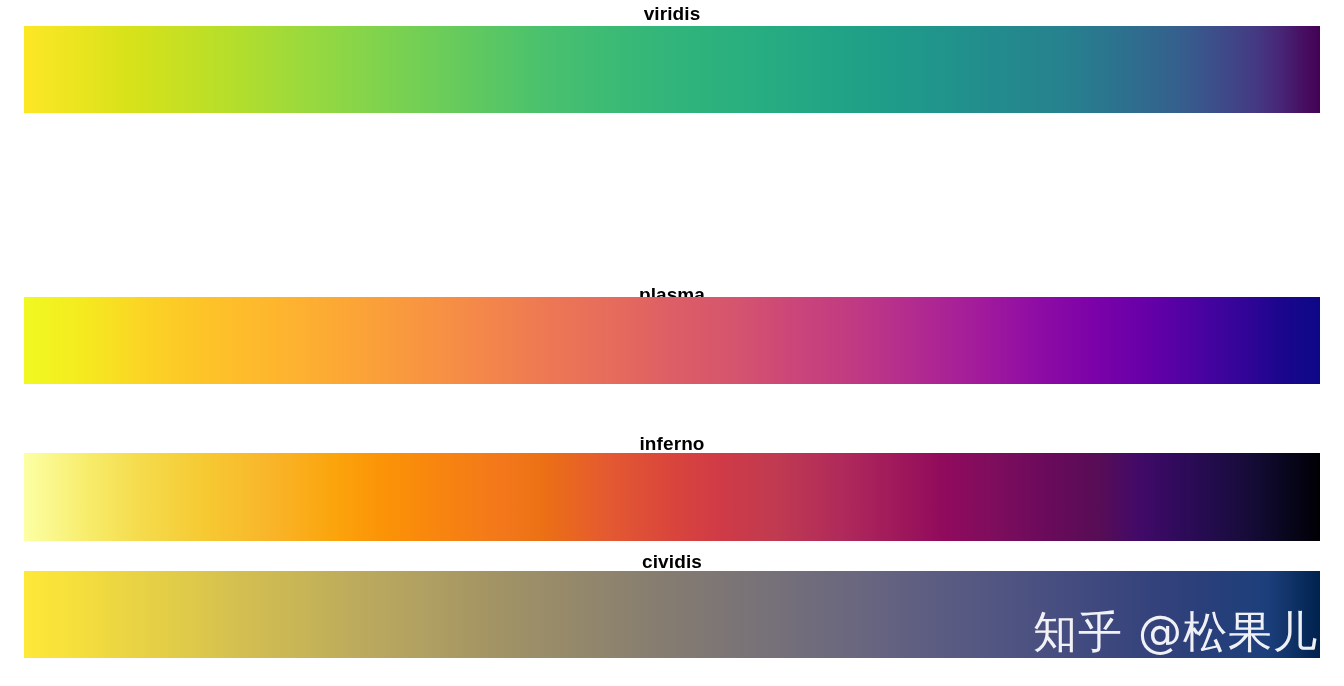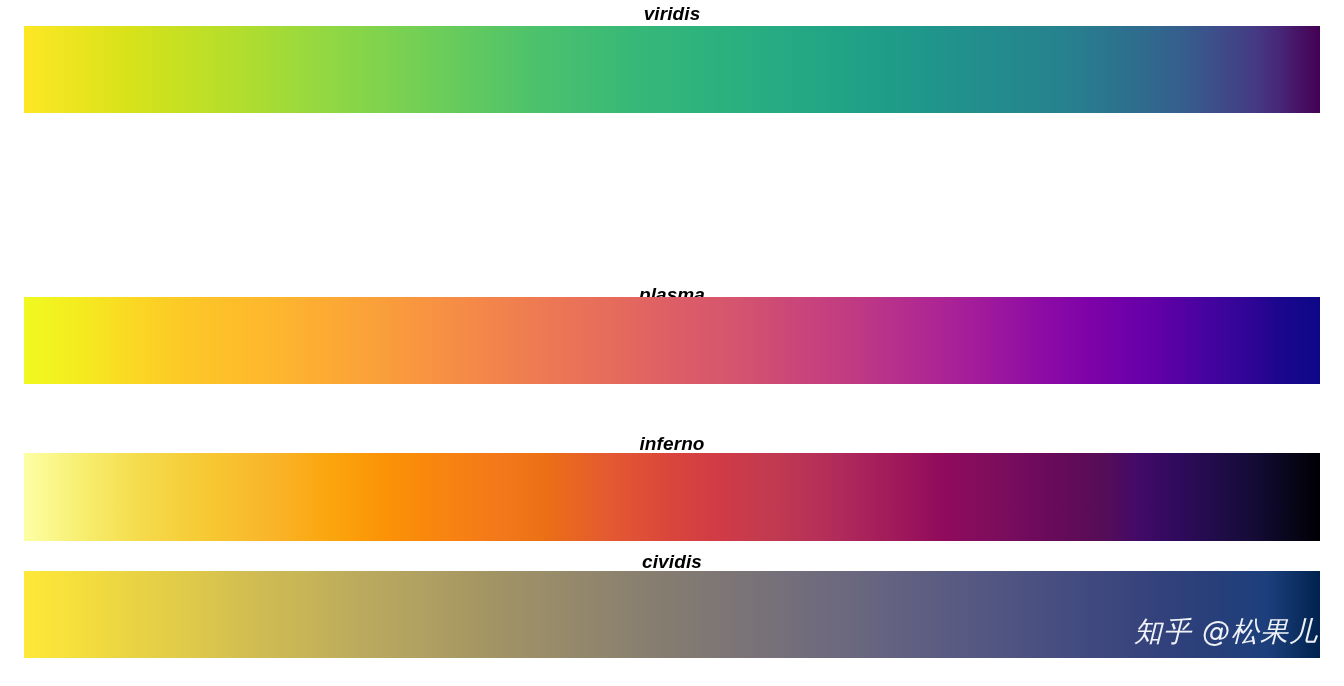--- a/index.html
+++ b/index.html
@@ -13,21 +13,20 @@
     height: 686px;
     overflow: hidden;
     font-family: "Liberation Sans", "DejaVu Sans", sans-serif;
     position: relative;
   }
   #figure {
     position: relative;
     width: 1344px;
     height: 686px;
     background: #ffffff;
-    font-style: italic;
   }
   .cmap-block {
     position: absolute;
     left: 0;
     width: 1344px;
   }
   .cmap-title {
     position: absolute;
     left: 0;
     width: 1344px;
@@ -112,21 +111,21 @@
       #7b7476 55%, #726d7b 60%, #6a677f 64%, #616081 68%,
       #585a82 72%, #4f5481 76%, #464d80 80%, #3c477e 84%,
       #32417b 88%, #273f7a 92%, #1c3f7c 96%, #00224e 100%);
   }
 
   
   #watermark {
     position: absolute;
     right: 26px;
     bottom: 30px;
-    font-size: 28px;
+    font-size: 44px;
     line-height: 48px;
     font-weight: normal;
     color: rgba(255,255,255,0.93);
     font-family: "DejaVu Sans", "Liberation Sans", sans-serif;
     white-space: nowrap;
     letter-spacing: 1px;
     pointer-events: none;
     user-select: none;
   }
 </style>

